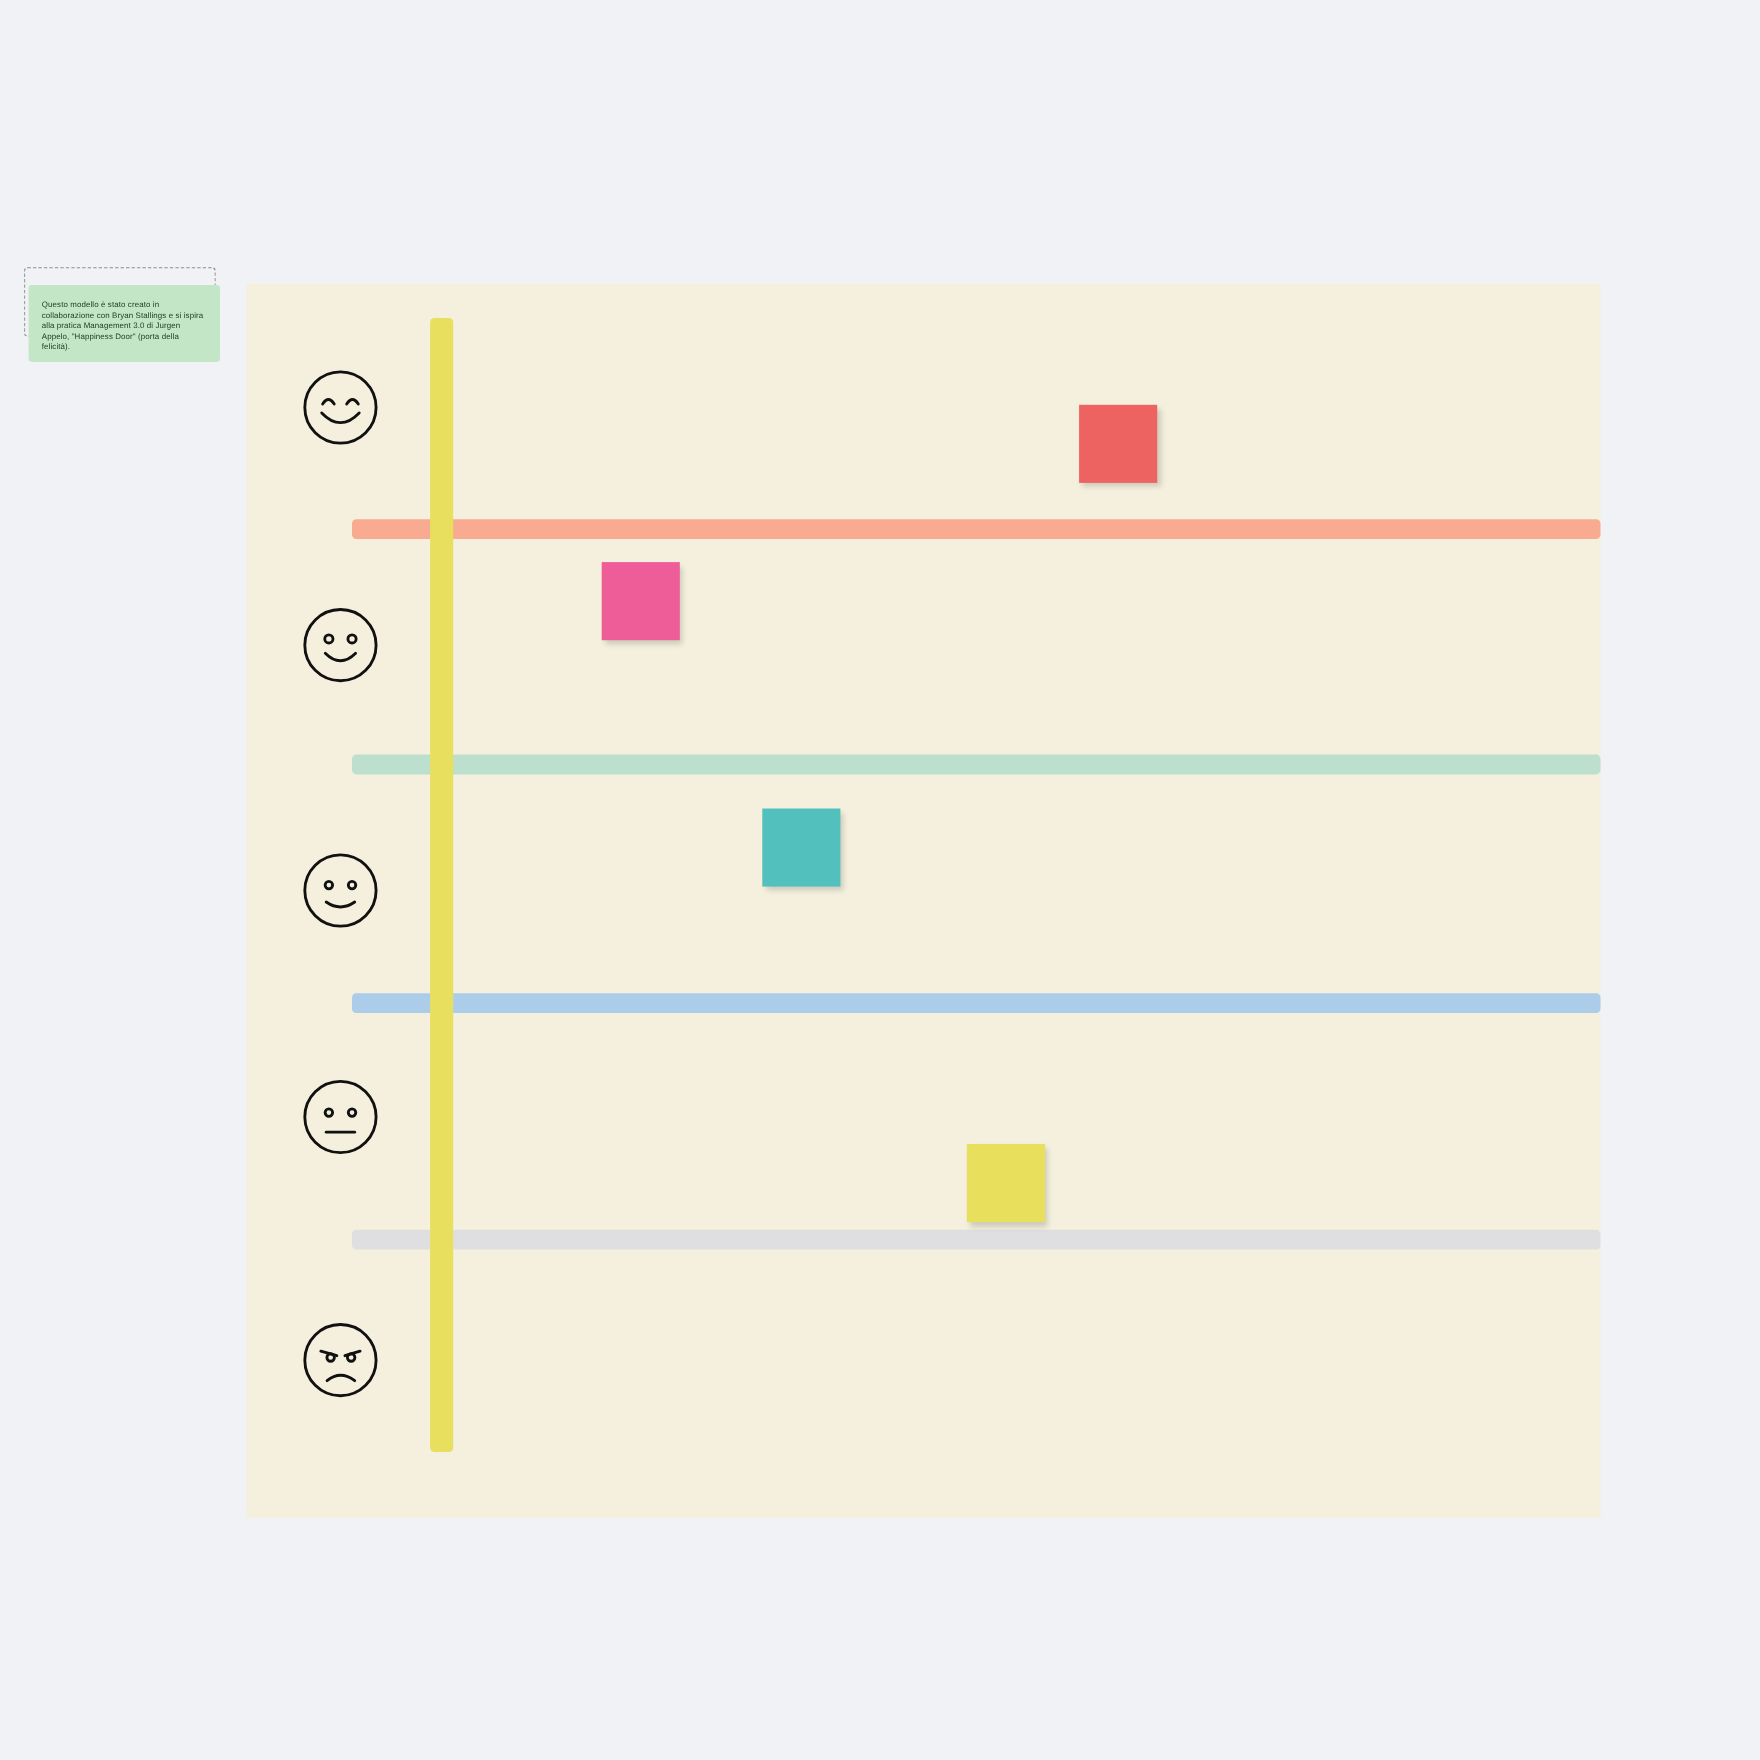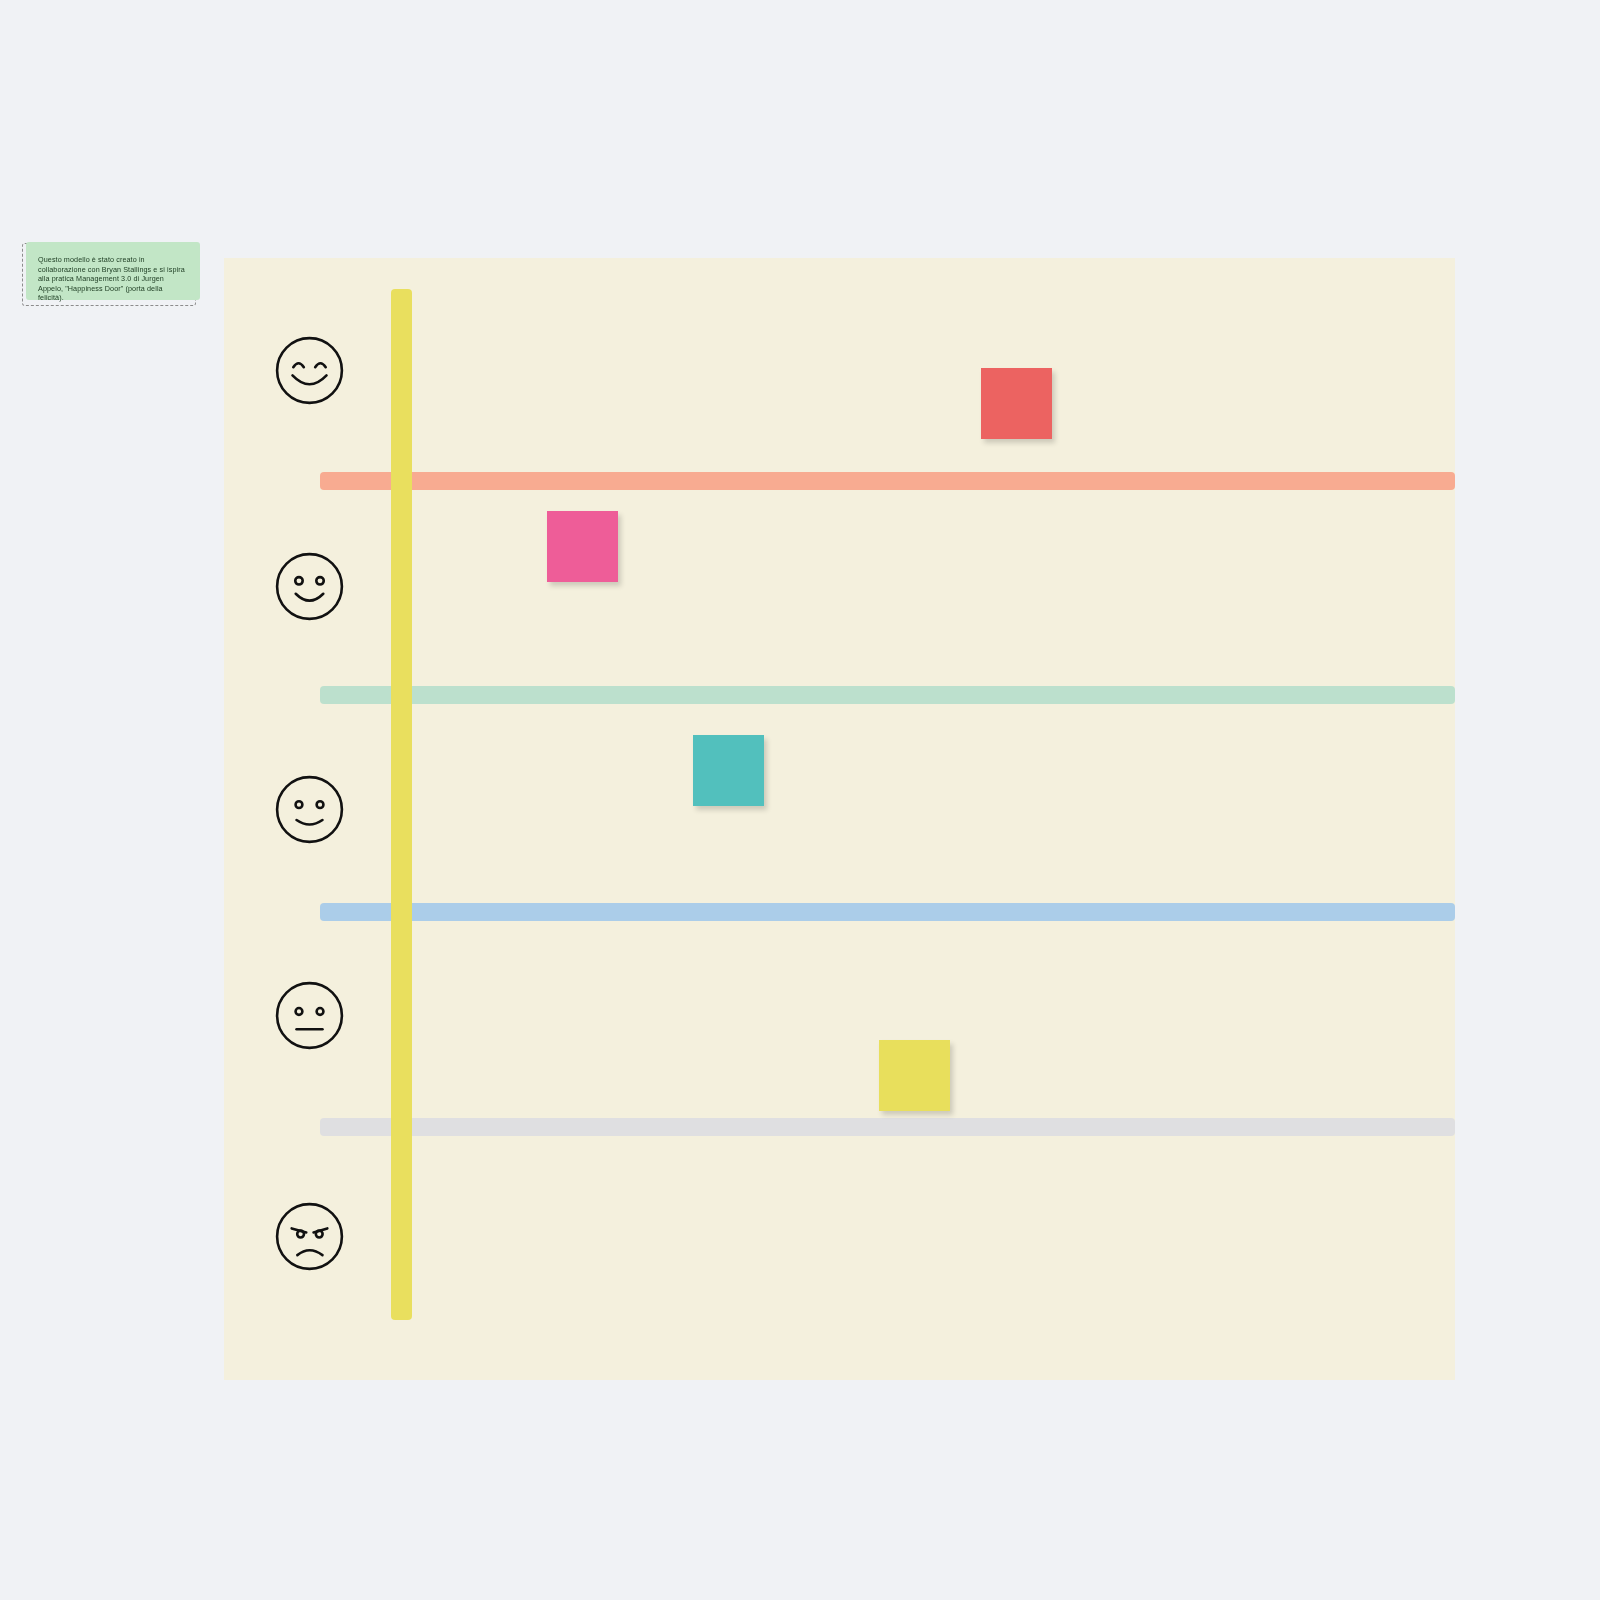--- a/index.html
+++ b/index.html
@@ -22,23 +22,23 @@
     top: 243px;
     width: 174px;
     height: 63px;
     border: 1px dashed #8c8c8c;
     border-radius: 3px;
     box-sizing: border-box;
   }
   #legend-note {
     position: absolute;
     left: 26px;
-    top: 242px;
+    top: 259px;
     width: 174px;
-    height: 58px;
+    height: 70px;
     background: #c2e6c6;
     border-radius: 3px;
     box-sizing: border-box;
     padding: 13px 12px 10px 12px;
   }
   #legend-note .legend-text {
     font-size: 7.2px;
     line-height: 9.6px;
     color: #1b3a20;
     letter-spacing: 0.1px;

